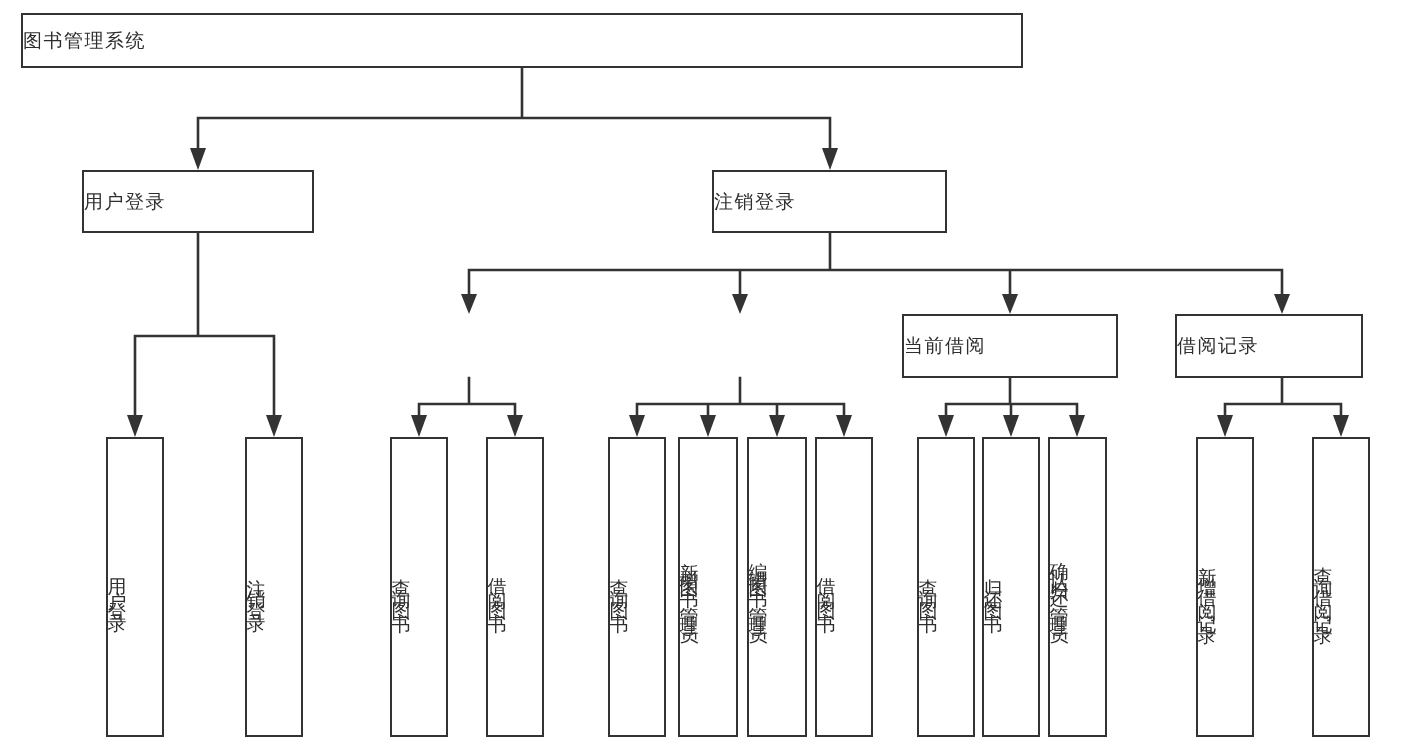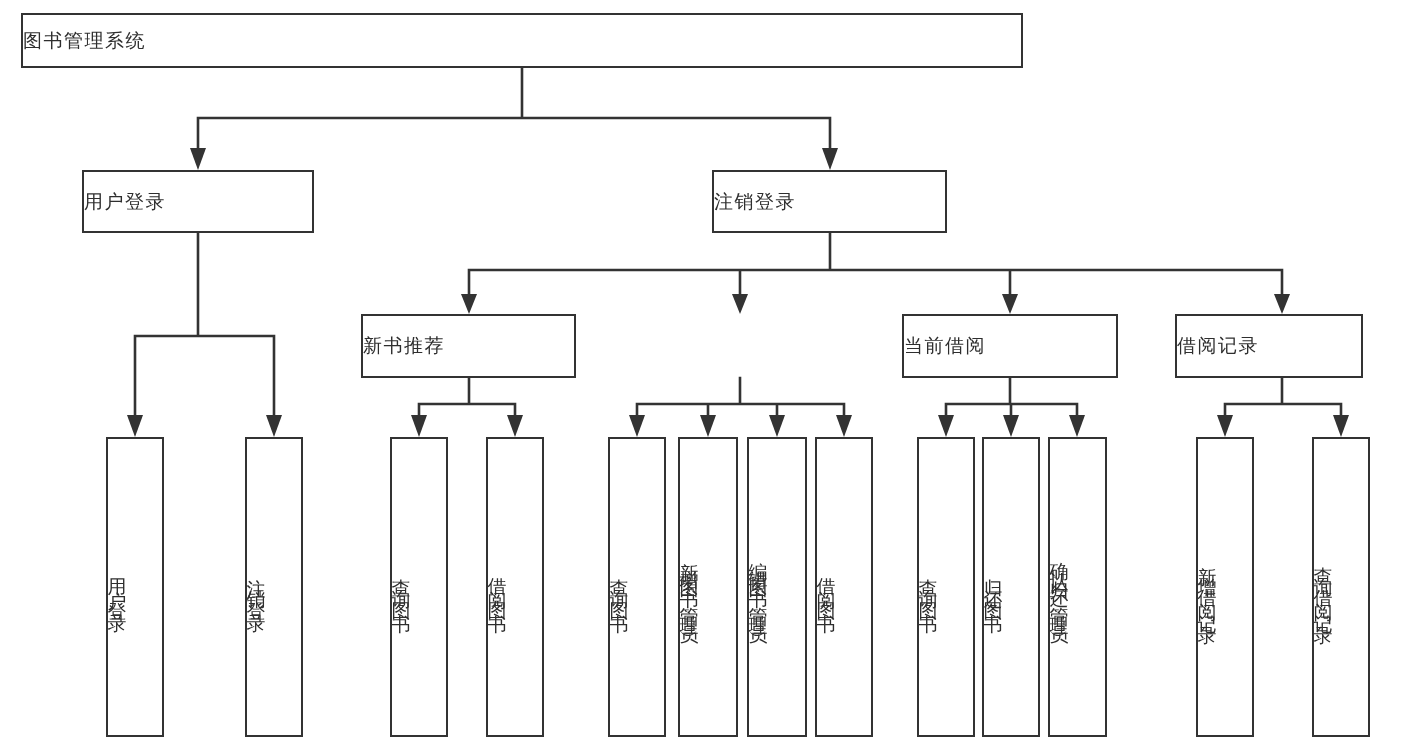--- a/index.html
+++ b/index.html
@@ -121,23 +121,20 @@
     <span class="hlabel">图书管理系统</span>
   </div>
 
   <div class="node" style="left:82px;top:170px;width:232px;height:63px">
     <span class="hlabel">用户登录</span>
   </div>
   <div class="node" style="left:712px;top:170px;width:235px;height:63px">
     <span class="hlabel">注销登录</span>
   </div>
 
-  <div class="node" style="left:361px;top:314px;width:215px;height:64px">
-    <span class="hlabel">新书推荐</span>
-  </div>
   <div class="node" style="left:902px;top:314px;width:216px;height:64px">
     <span class="hlabel">当前借阅</span>
   </div>
   <div class="node" style="left:1175px;top:314px;width:188px;height:64px">
     <span class="hlabel">借阅记录</span>
   </div>
 
   <div class="node" style="left:106px;top:437px;width:58px;height:300px">
     <span class="vlabel">用户登录</span>
   </div>

